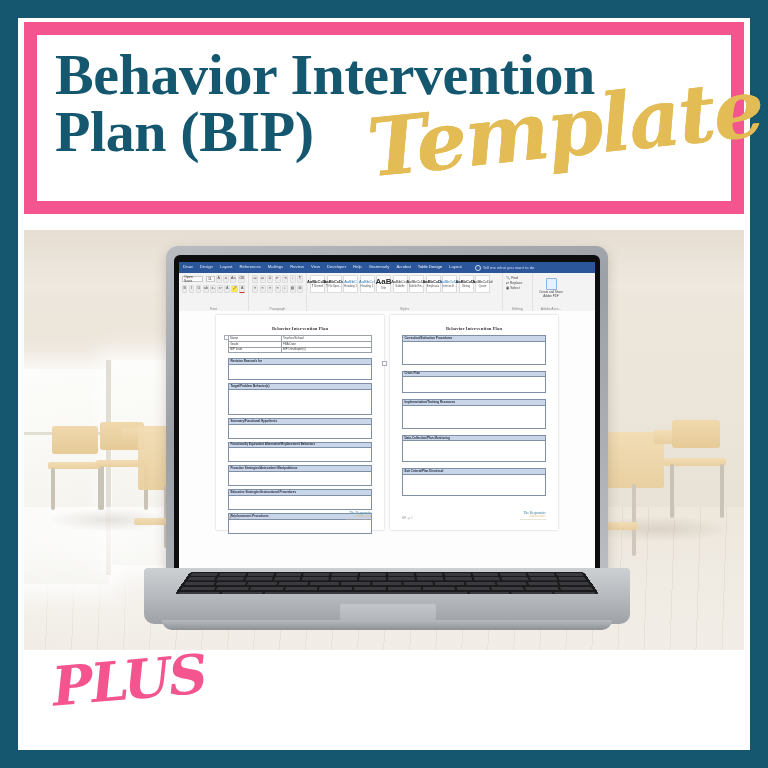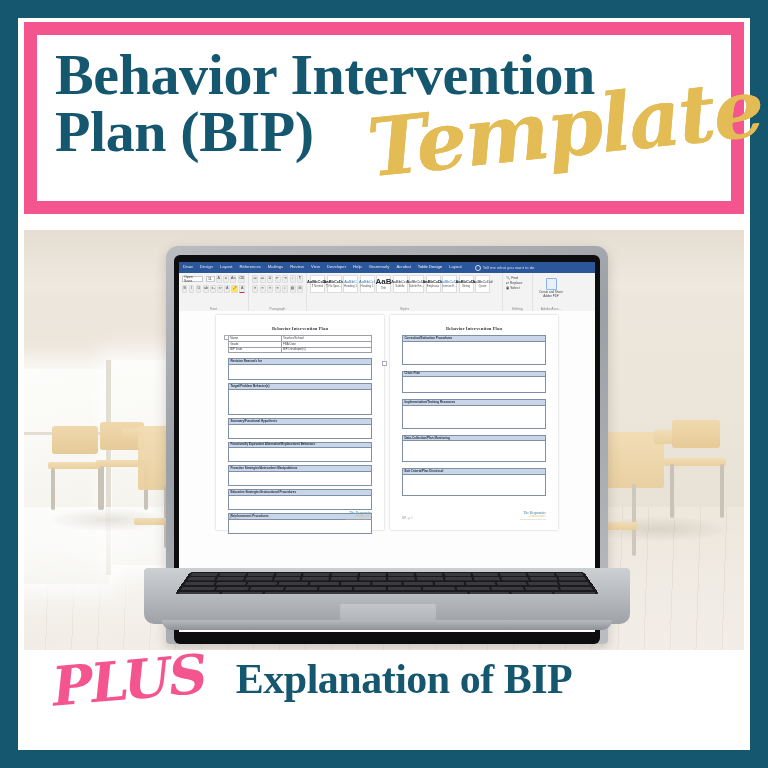--- a/index.html
+++ b/index.html
@@ -109,21 +109,21 @@
   .chair-leg{position:absolute;width:4px;background:#c9c2b6;border-radius:2px;}
   .shadow{
     position:absolute;
     background:radial-gradient(ellipse,rgba(150,135,115,.22),rgba(150,135,115,0) 70%);
     border-radius:50%;
   }
 
   
   .laptop{position:absolute;left:120px;top:16px;width:486px;height:392px;}
   .lid{
-    position:absolute;left:22px;top:0;width:442px;height:398px;
+    position:absolute;left:22px;top:0;width:442px;height:334px;
     background:linear-gradient(160deg,#b9bcc0 0%,#9ba0a6 40%,#babdc1 100%);
     border-radius:12px 12px 4px 4px;
     box-shadow:0 4px 12px rgba(80,70,60,.25);
     padding:9px 8px 0 8px;box-sizing:border-box;
   }
   .bezel{
     width:100%;height:100%;
     background:#0d0d10;
     border-radius:6px;
     padding:7px 5px 12px 5px;box-sizing:border-box;
@@ -664,16 +664,15 @@
           </div>
       </div>
       <div class="trackpad"></div>
       <div class="foot"></div>
     </div>
   </div>
 
   <div class="bottom">
     <div class="bt-line1">
       <span class="plus">PLUS</span>
-      <span class="bt-text">Explanation of BIP</span>
     </div>
   </div>
 </div>
 
 </body></html>

